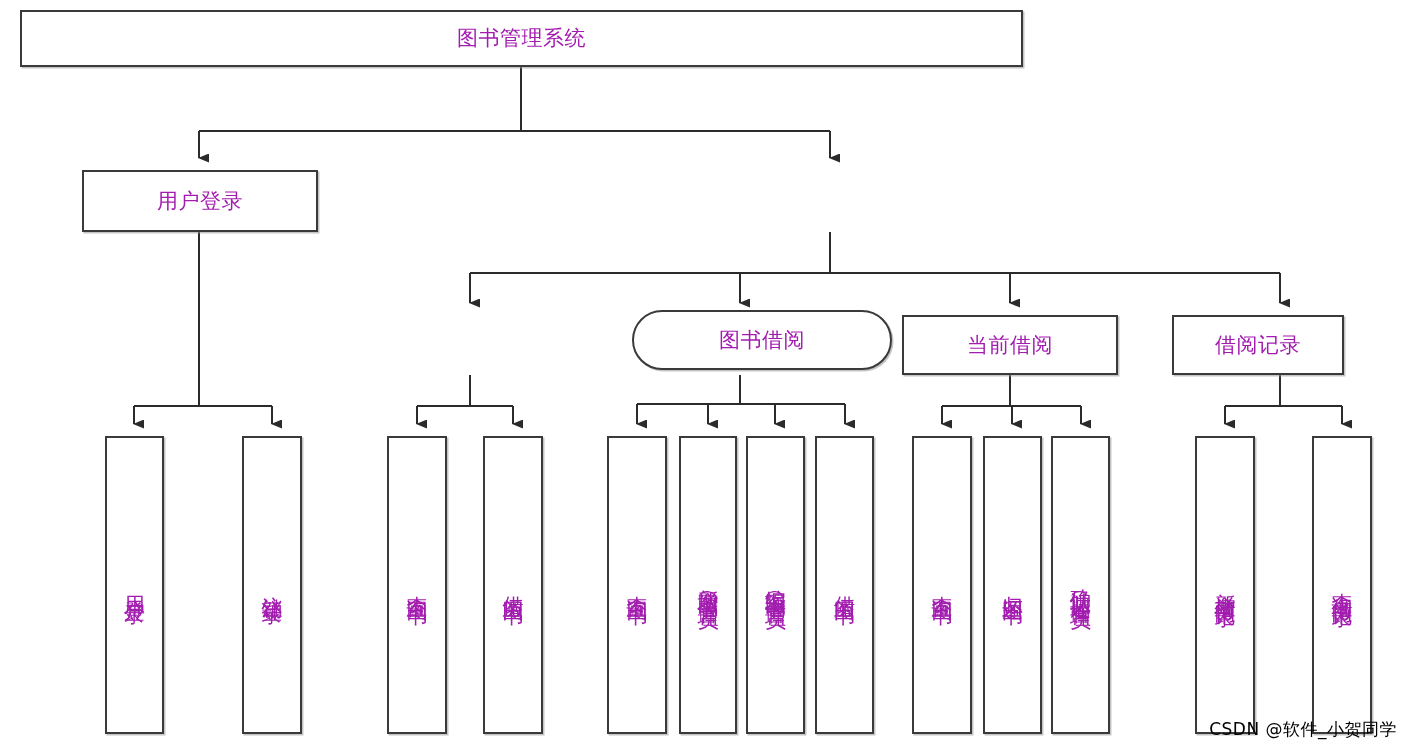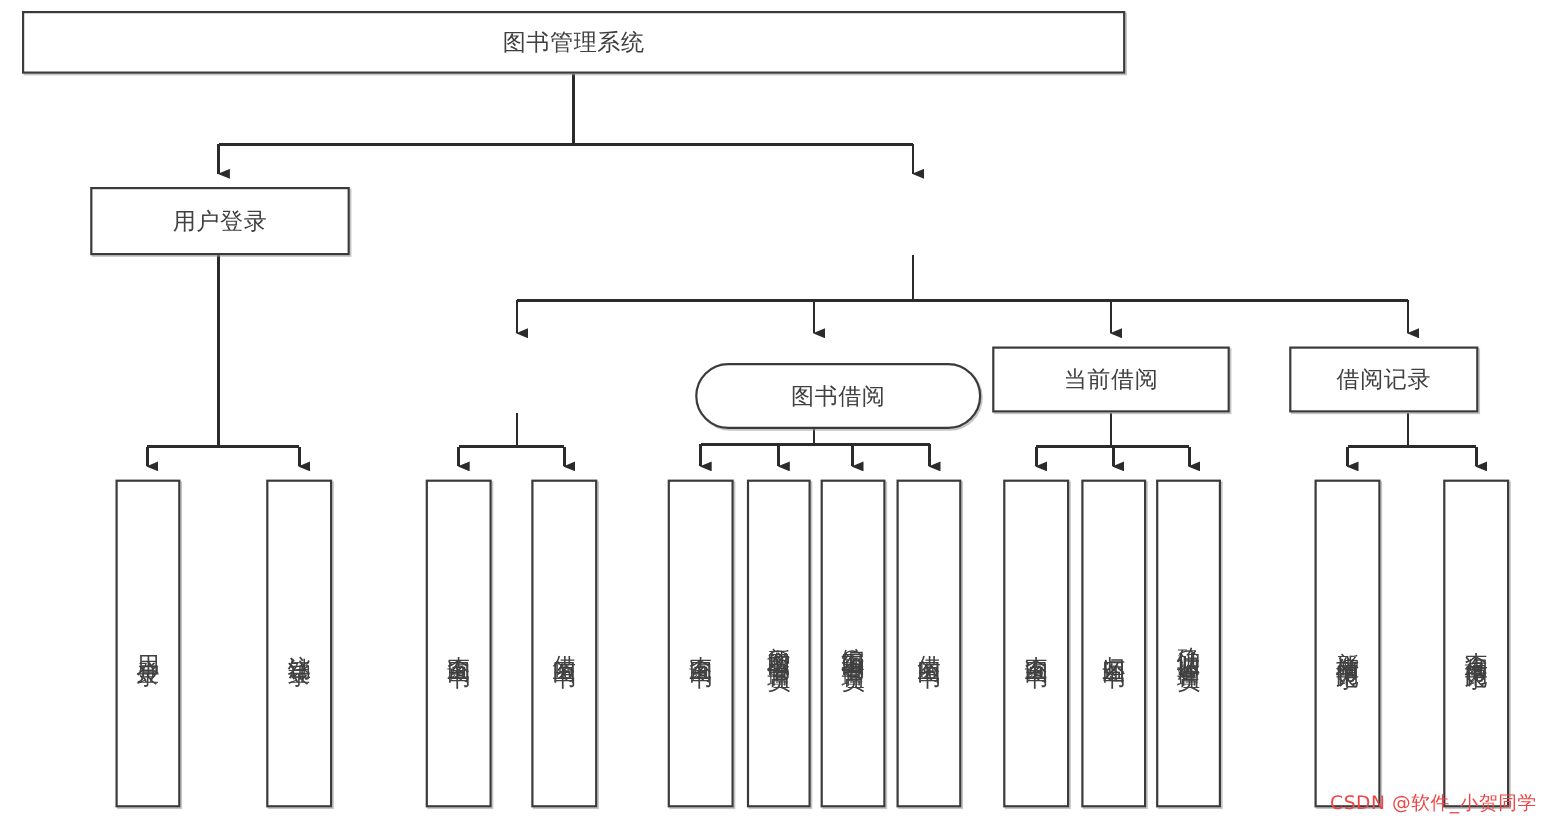--- a/index.html
+++ b/index.html
@@ -30,39 +30,39 @@
     box-sizing: border-box;
     background: #ffffff;
     border: 2.5px solid #3a3a3a;
     display: flex;
     align-items: center;
     justify-content: center;
     box-shadow: 1.5px 1.5px 0 rgba(150,150,150,0.55);
     z-index: 2;
   }
   .node-label {
-    color: #404040;
+    color: #a21caf;
     font-size: 21px;
     line-height: 1.15;
     letter-spacing: 0.5px;
     white-space: nowrap;
   }
   .node.leaf .node-label {
     writing-mode: vertical-rl;
     text-orientation: upright;
     letter-spacing: 3px;
     font-size: 21px;
     white-space: normal;
     max-height: 100%;
   }
   .watermark {
     position: absolute;
     right: 8px;
     bottom: 6px;
-    color: #ef4444;
+    color: #000000;
     font-size: 17px;
     letter-spacing: 0.5px;
     z-index: 5;
     white-space: nowrap;
   }
 </style>
 </head>
 <body>
 
 <div id="canvas">
@@ -118,21 +118,21 @@
   </svg>
 
   <div class="node root" style="left:20px; top:10px; width:1003px; height:57px;">
     <span class="node-label">图书管理系统</span>
   </div>
 
   <div class="node" style="left:82px; top:170px; width:236px; height:62px;">
     <span class="node-label">用户登录</span>
   </div>
 
-  <div class="node" style="left:632px; top:330px; width:260px; height:60px;border-radius:30px;">
+  <div class="node" style="left:632px; top:310px; width:260px; height:60px;border-radius:30px;">
     <span class="node-label">图书借阅</span>
   </div>
   <div class="node" style="left:902px; top:315px; width:216px; height:60px;text-align:center;">
     <span class="node-label">当前借阅</span>
   </div>
   <div class="node" style="left:1172px; top:315px; width:172px; height:60px;">
     <span class="node-label">借阅记录</span>
   </div>
 
   <div class="node leaf" style="left:105px; top:436px; width:59px; height:298px;">

